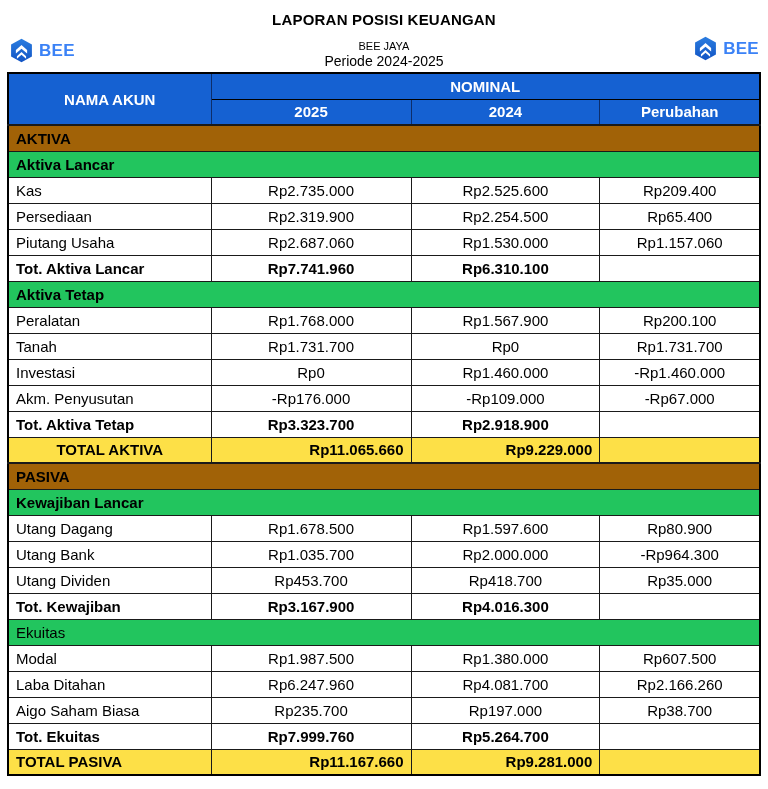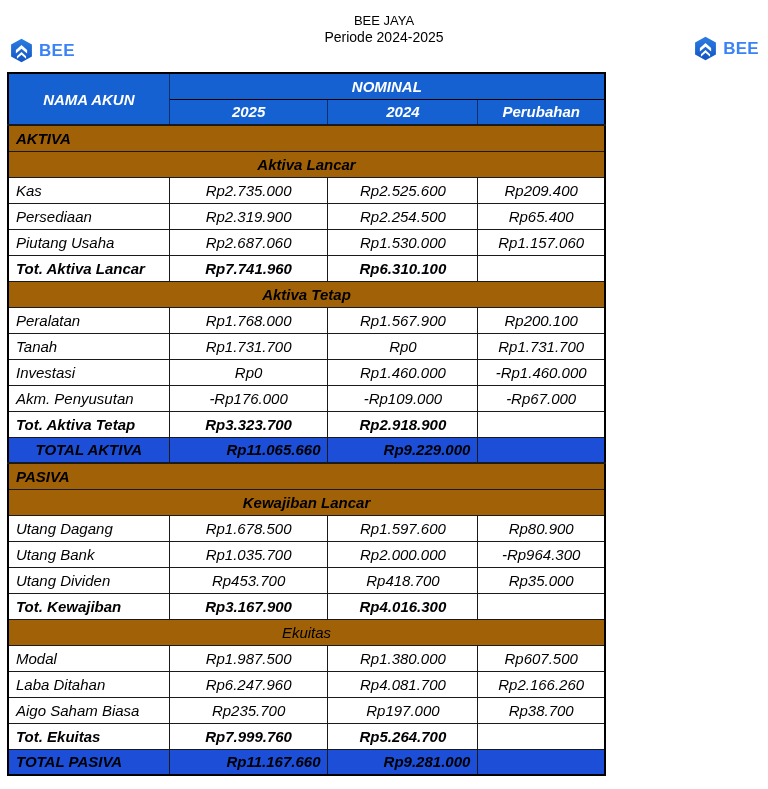--- a/index.html
+++ b/index.html
@@ -9,37 +9,36 @@
     font-family: "Liberation Sans", "DejaVu Sans", sans-serif;
     color: #000;
     overflow: hidden;
   }
   .page { position: relative; padding: 6px 7px 0 7px; }
 
   
   .report-header { position: relative; height: 64px; }
   .titles { text-align: center; padding-top: 5px; }
   .title-main { font-size: 15px; font-weight: bold; letter-spacing: 0.2px; }
-  .title-company { font-size: 13px; margin-top: 2px; }
+  .title-company { font-size: 11px; margin-top: 12px; }
   .title-period { font-size: 14px; margin-top: 1px; }
 
   .logo { position: absolute; display: flex; align-items: center; gap: 5px; }
   .logo.left  { left: 2px;  top: 32px; }
   .logo.right { right: 2px; top: 30px; }
   .logo svg { width: 25px; height: 25px; display: block; }
   .logo-text { font-size: 17px; font-weight: bold; color: #3b82f6; letter-spacing: 0.3px; }
 
   
   table {
-    width: 599px;
+    width: 754px;
     border-collapse: collapse;
     table-layout: fixed;
     border: 2px solid #000;
     margin-top: 2px;
-    font-style: italic;
   }
   col.c1 { width: 27.0%; }
   col.c2 { width: 26.6%; }
   col.c3 { width: 25.1%; }
   col.c4 { width: 21.3%; }
 
   th, td {
     border: 1px solid #1a1a1a;
     height: 26px;
     padding: 0 7px;
@@ -59,31 +58,30 @@
   thead tr:first-child th { border-top-color: #000; }
   thead th:first-child { border-left-color: #000; }
   thead th:last-child { border-right-color: #000; }
 
   tr.row-section td {
     background: #a16207;
     font-weight: bold;
     border-top-width: 2px;
   }
   tr.row-subsection td {
-    background: #a16207;
-    font-weight: bold;
-    text-align: center;
+    background: #22c55e;
+    font-weight: bold;
   }
   tr.row-subsection.normal-weight td { font-weight: normal; }
 
   tr.row-data td, tr.row-total td { background: #ffffff; }
   tr.row-total td { font-weight: bold; }
 
   tr.row-grand td {
-    background: #1d4ed8;
+    background: #fde047;
     font-weight: bold;
     margin-left: 29px;
   }
 
   td.num { text-align: center; }
   td.num-center { text-align: right; }
   td.label-left { text-align: left; }
   td.label-center { text-align: center; }
 </style>
 </head>
@@ -101,20 +99,21 @@
           </linearGradient>
         </defs>
         <path d="M12 0.8 L22 6.3 L22 17.7 L12 23.2 L2 17.7 L2 6.3 Z" fill="url(#lg1)"></path>
         <path d="M6.6 11.6 L12 6.8 L17.4 11.6 L17.4 14.8 L12 10.2 L6.6 14.8 Z" fill="#ffffff"></path>
         <path d="M7.6 17.4 L12 13.5 L16.4 17.4 L16.4 19.9 L12 16.1 L7.6 19.9 Z" fill="#ffffff"></path>
       </svg>
       <span class="logo-text">BEE</span>
     </div>
 
     <div class="titles">
+      <div class="title-main">LAPORAN POSISI KEUANGAN</div>
       <div class="title-company">BEE JAYA</div>
       <div class="title-period">Periode 2024-2025</div>
     </div>
 
     <div class="logo right">
       <svg viewBox="0 0 24 24">
         <path d="M12 0.8 L22 6.3 L22 17.7 L12 23.2 L2 17.7 L2 6.3 Z" fill="url(#lg1)"></path>
         <path d="M6.6 11.6 L12 6.8 L17.4 11.6 L17.4 14.8 L12 10.2 L6.6 14.8 Z" fill="#ffffff"></path>
         <path d="M7.6 17.4 L12 13.5 L16.4 17.4 L16.4 19.9 L12 16.1 L7.6 19.9 Z" fill="#ffffff"></path>
       </svg>

